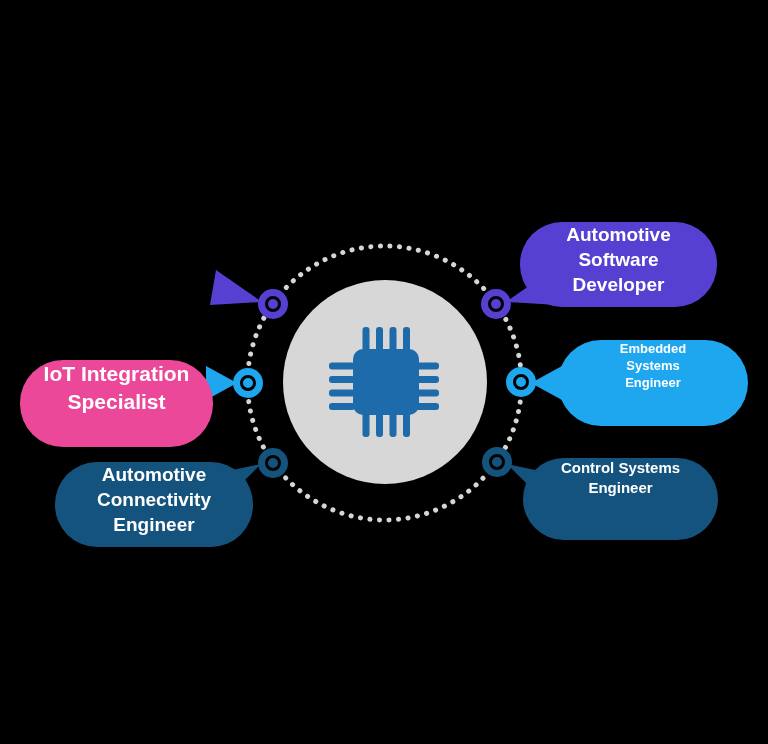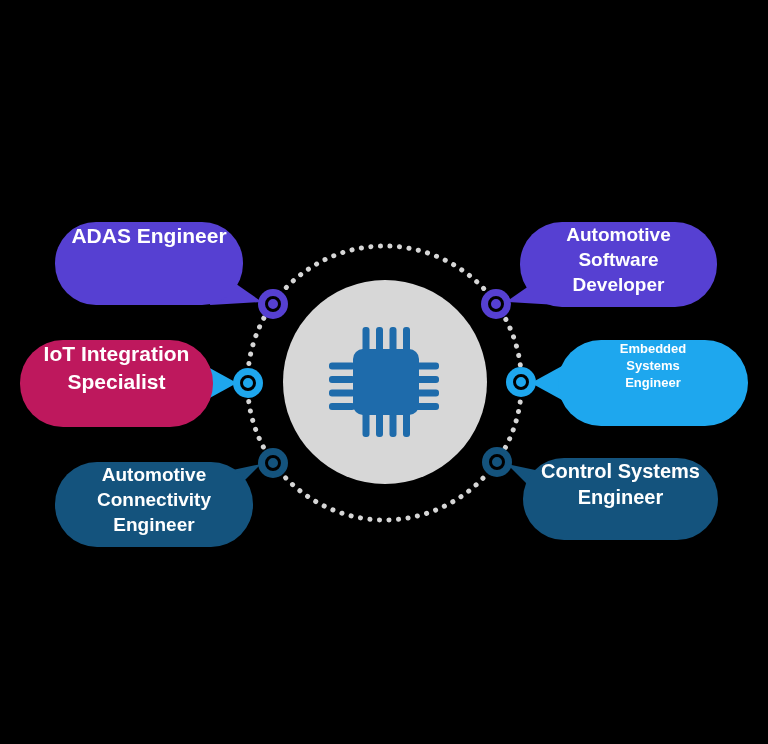--- a/index.html
+++ b/index.html
@@ -17,21 +17,21 @@
     color:#fff;font-weight:bold;
     line-height:1.32;
     z-index:3;
   }
   .bubble .line{display:block;}
   .b1{left:55px;top:222px;width:188px;height:83px;border-radius:41px;font-size:21px;}
   .b2{left:20px;top:340px;width:193px;height:87px;border-radius:43px;font-size:21px;}
   .b3{left:55px;top:462px;width:198px;height:85px;border-radius:42px;font-size:19px;}
   .b4{left:520px;top:222px;width:197px;height:85px;border-radius:42px;font-size:19px;}
   .b5{left:558px;top:340px;width:190px;height:86px;border-radius:43px;font-size:13px;}
-  .b6{left:523px;top:458px;width:195px;height:82px;border-radius:41px;font-size:20px;}
+  .b6{left:523px;top:458px;width:195px;height:82px;border-radius:41px;font-size:15px;}
   .tail{position:absolute;z-index:2;}
   .t1{left:210px;top:268px;width:56px;height:40px;clip-path:polygon(6px 2px,52px 34px,0px 37px);}
   .t2{left:204px;top:365px;width:36px;height:36px;clip-path:polygon(2px 1px,33px 18px,2px 35px);}
   .t3{left:212px;top:461px;width:52px;height:40px;clip-path:polygon(2px 13px,49px 3px,15px 37px);}
   .t4{left:502px;top:268px;width:56px;height:40px;clip-path:polygon(50px 2px,4px 34px,56px 37px);}
   .t5{left:528px;top:365px;width:36px;height:36px;clip-path:polygon(34px 1px,3px 18px,34px 35px);}
   .t6{left:504px;top:461px;width:52px;height:40px;clip-path:polygon(50px 13px,3px 3px,37px 37px);}
   .ring{
     position:absolute;width:30px;height:30px;border-radius:50%;
     display:flex;align-items:center;justify-content:center;
@@ -77,27 +77,22 @@
     </g>
   </svg>
 
   <div class="tail t1" style="background-color: rgb(86, 64, 210);"></div>
   <div class="tail t2" style="background-color: rgb(30, 167, 238);"></div>
   <div class="tail t3" style="background-color: rgb(20, 83, 125);"></div>
   <div class="tail t4" style="background-color: rgb(86, 64, 210);"></div>
   <div class="tail t5" style="background-color: rgb(30, 167, 238);"></div>
   <div class="tail t6" style="background-color: rgb(20, 83, 125);"></div>
 
-  <div class="bubble b1" style="background-color: rgb(86, 64, 210);">
-    <div>
-      <span class="line">ADAS Engineer</span>
-    </div>
-  </div>
 
-  <div class="bubble b2" style="background-color: #be185d;">
+  <div class="bubble b2" style="background-color: #ec4899; margin-top: 20px;">
     <div>
       <span class="line">IoT Integration</span>
       <span class="line">Specialist</span>
     </div>
   </div>
 
   <div class="bubble b3" style="background-color: rgb(20, 83, 125);">
     <div>
       <span class="line">Automotive</span>
       <span class="line">Connectivity</span>

